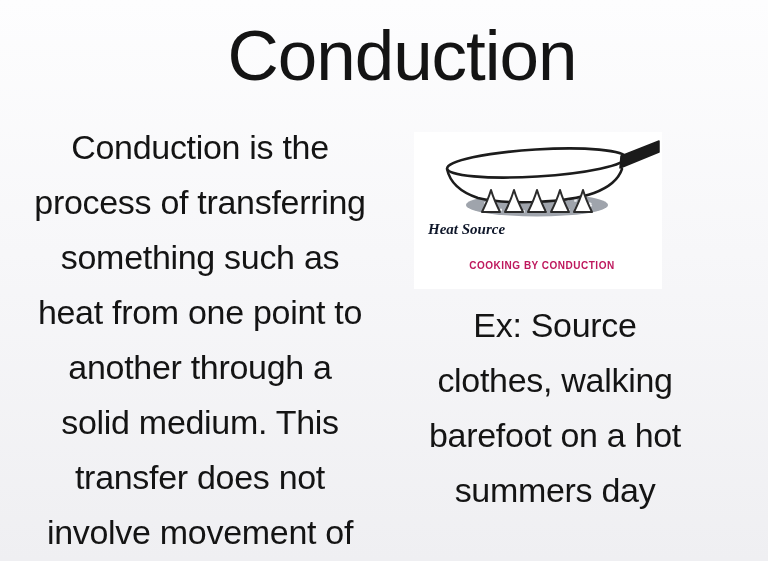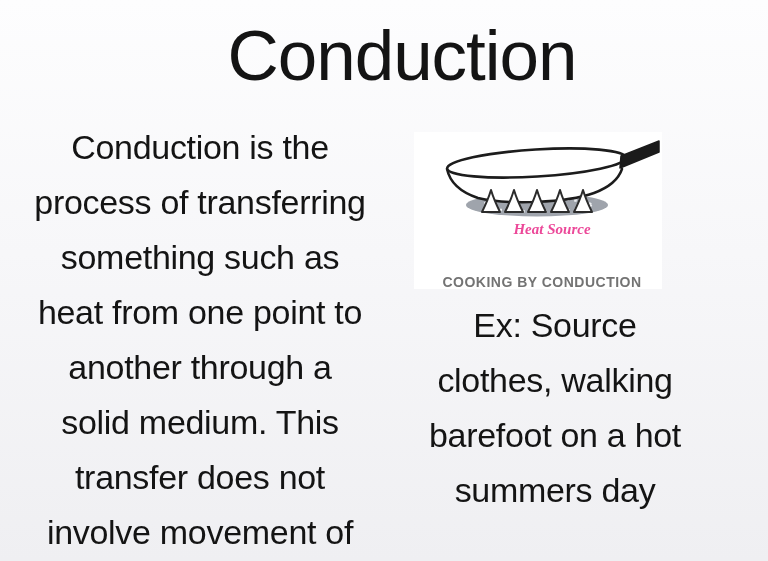--- a/index.html
+++ b/index.html
@@ -32,31 +32,30 @@
     position:absolute;left:397px;top:298px;width:316px;
   }
   .figure-box{
     position:absolute;left:414px;top:132px;width:248px;height:157px;
     background:#ffffff;
   }
   .figure-box svg{position:absolute;left:0;top:0;}
   .heat-label{
     position:absolute;left:0;right:0;top:89px;
     transform:translateX(14px);
-    text-align:center;
     font-family:"Liberation Serif",serif;
     font-style:italic;font-weight:700;
-    font-size:15px;line-height:16px;color:#ec4899;
+    font-size:15px;line-height:16px;color:#0f172a;
   }
   .figure-caption{
-    position:absolute;left:0;right:0;top:142px;
+    position:absolute;left:0;right:0;top:125px;
     transform:translateX(4px);
     text-align:center;
-    font-weight:700;font-size:14px;line-height:17px;
-    letter-spacing:0.5px;color:#737373;
+    font-weight:700;font-size:10px;line-height:17px;
+    letter-spacing:0.5px;color:#be185d;
     white-space:nowrap;
   }
 </style>
 </head>
 <body>
 
 <div class="slide">
 
   <div class="title">Conduction</div>
 

